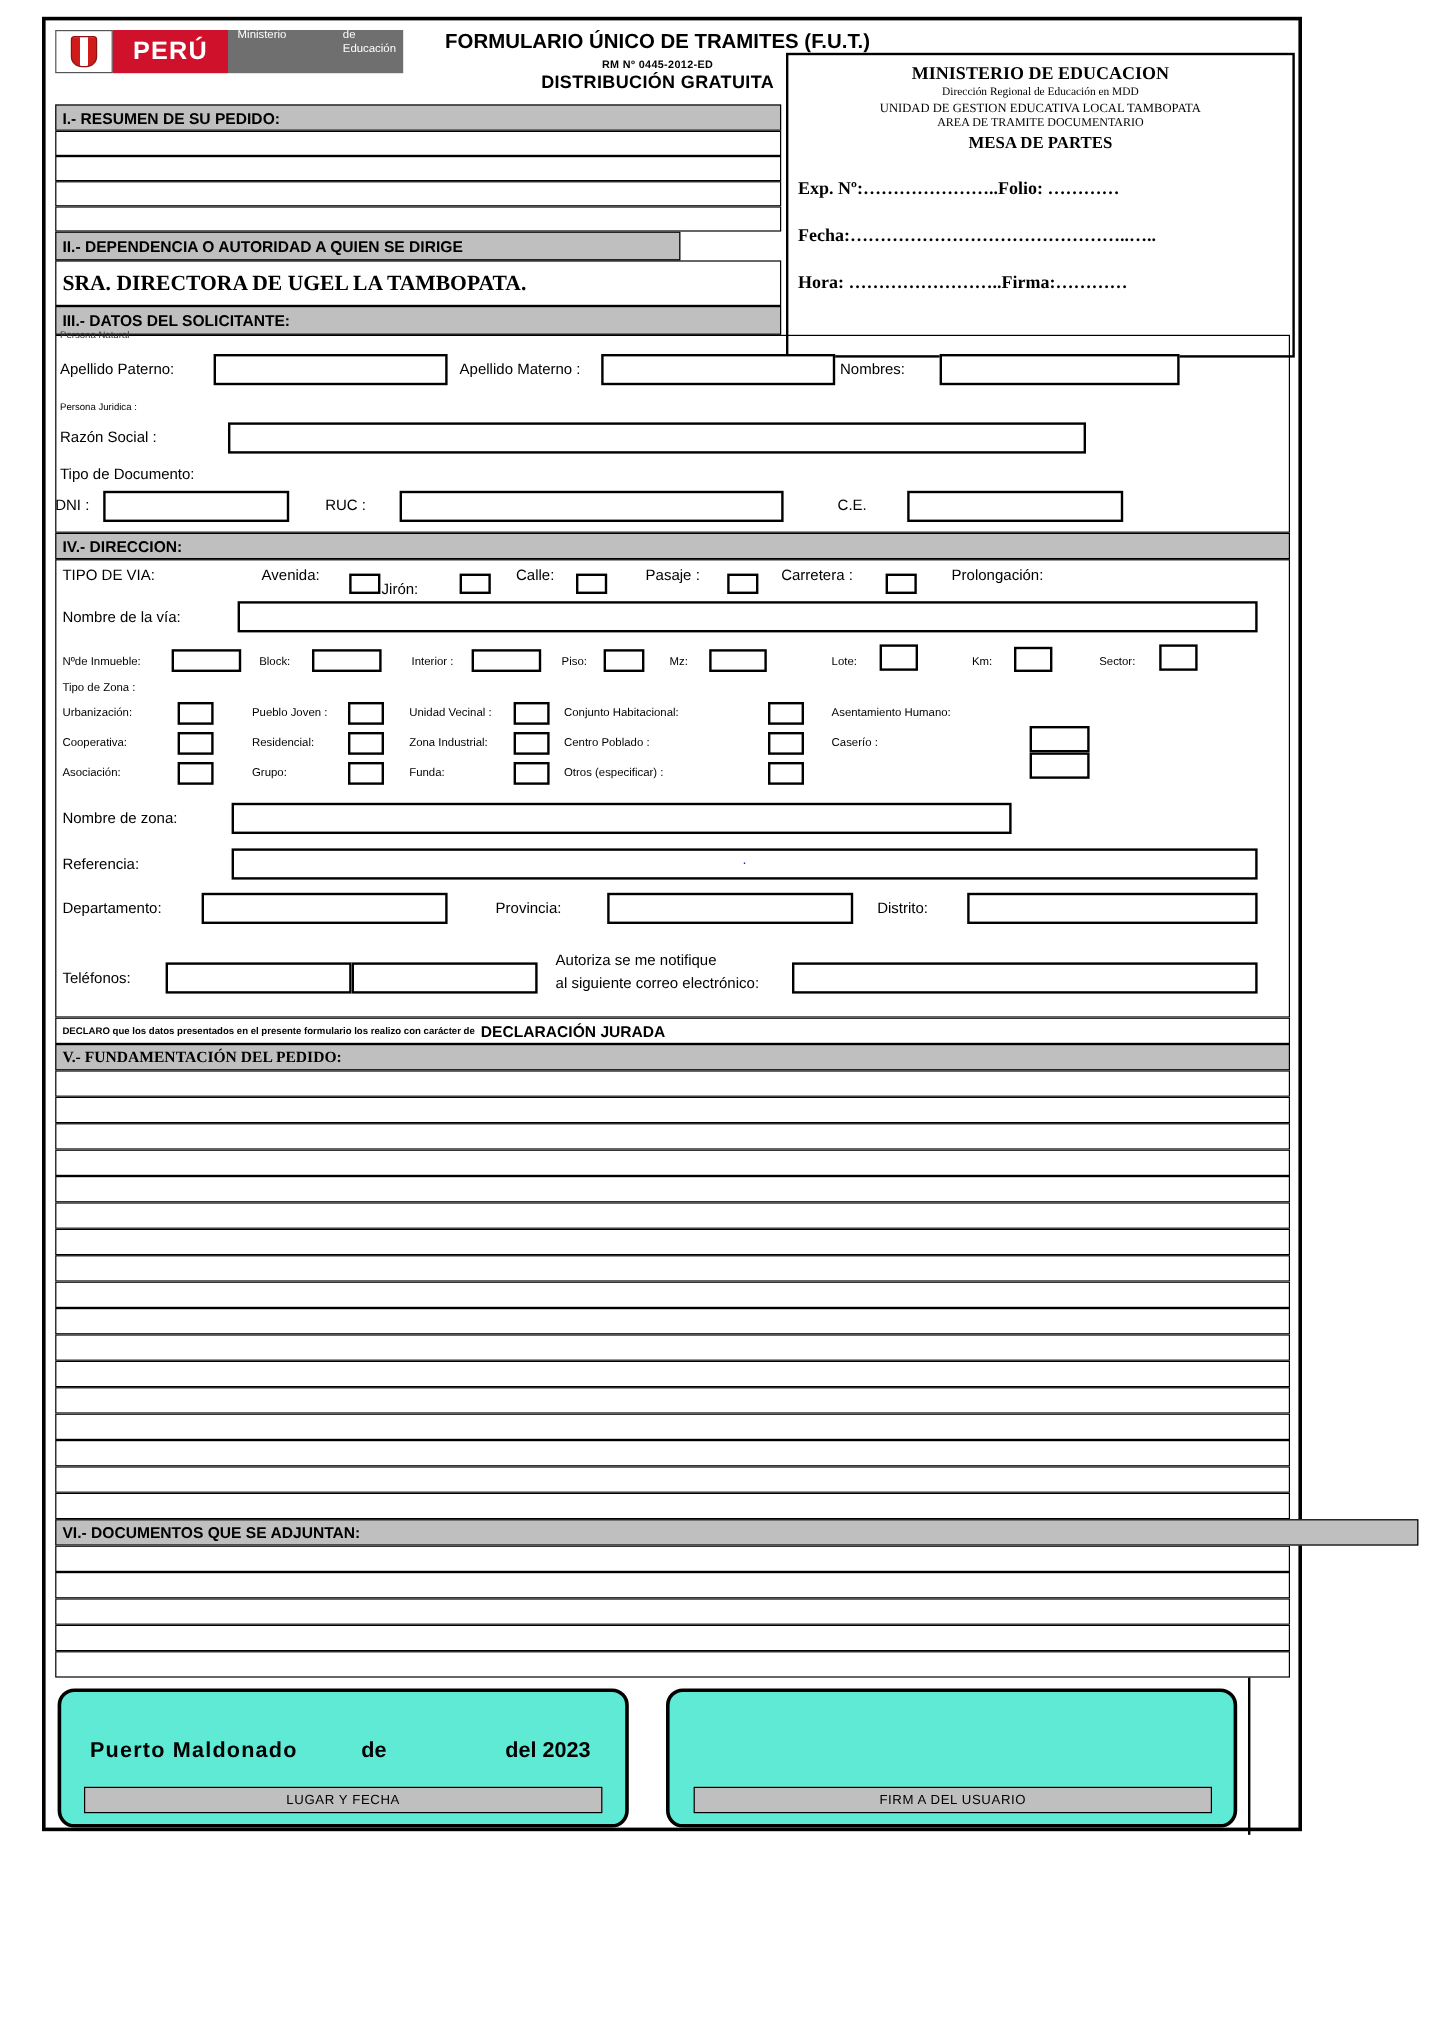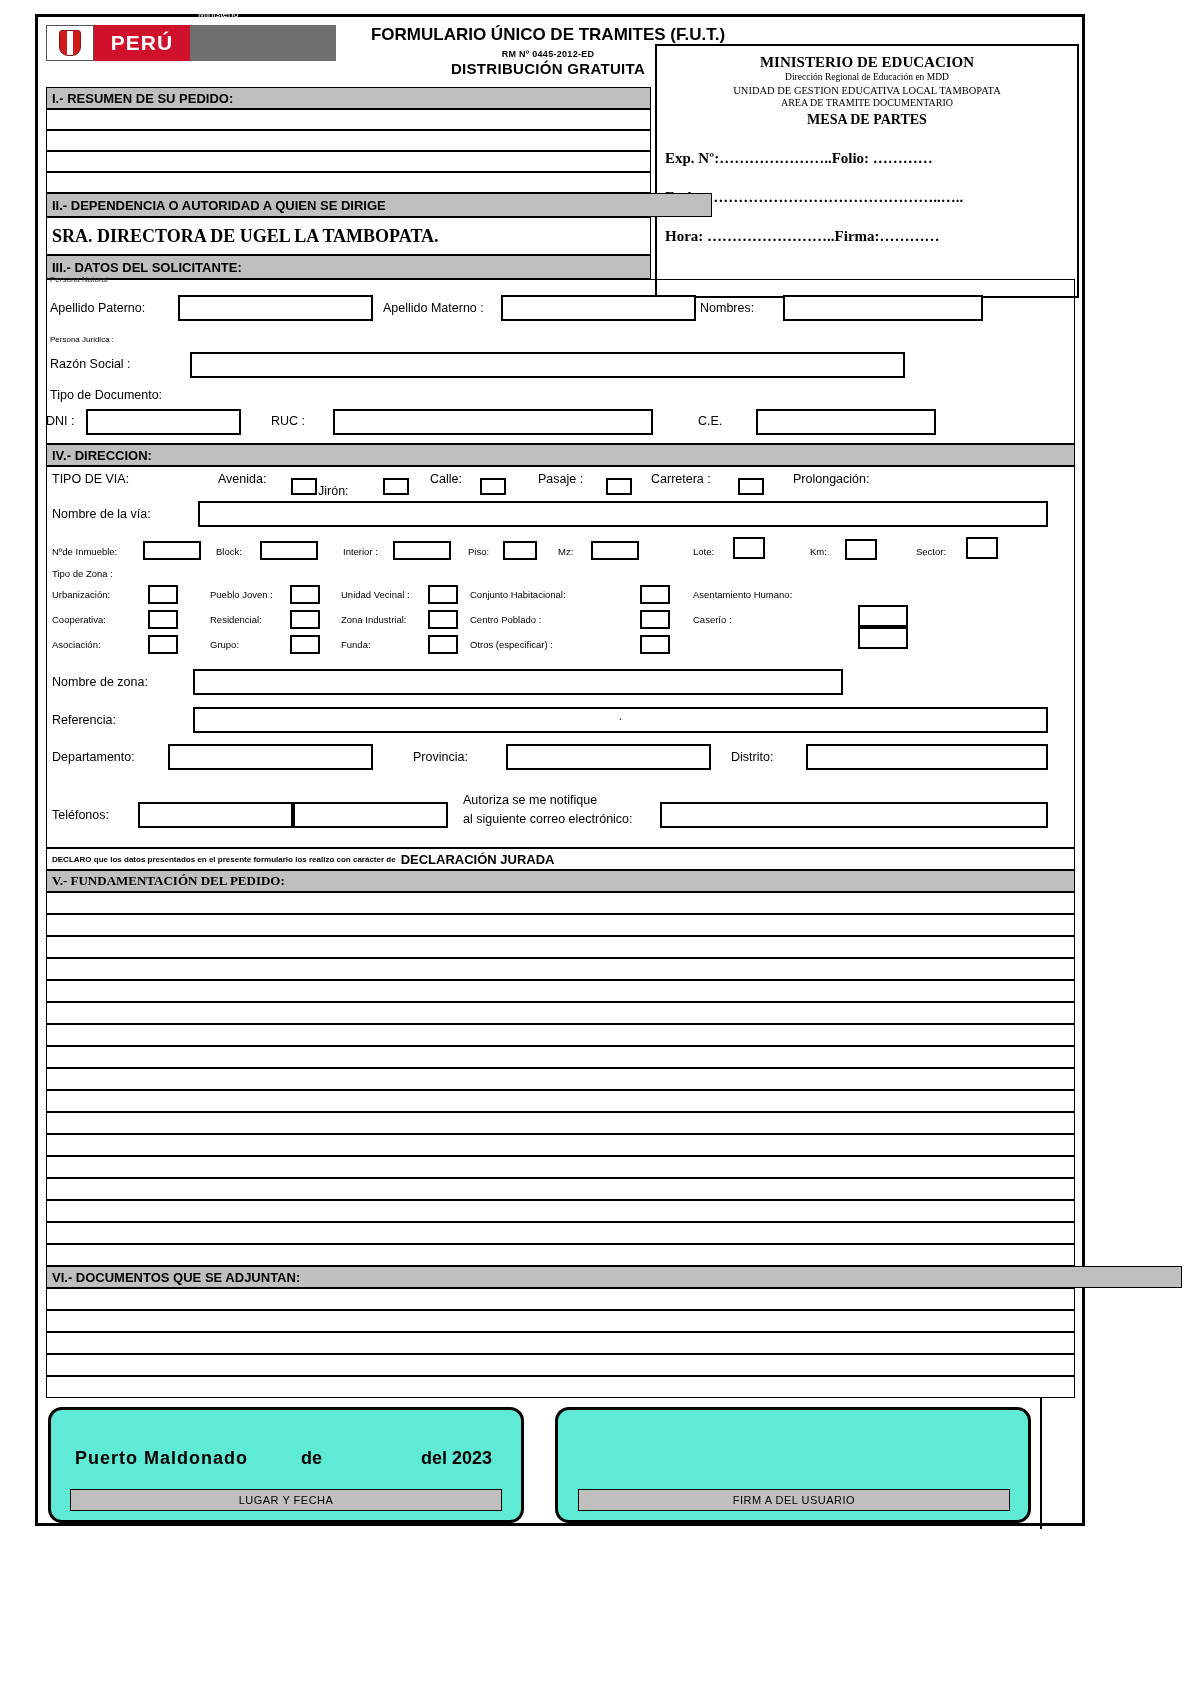--- a/index.html
+++ b/index.html
@@ -101,21 +101,21 @@
     font-weight: bold;
     font-size: 21px;
     display: flex; align-items: center; justify-content: center;
     letter-spacing: 1px;
   }
   .flag-gray {
     flex: 1;
     background: #6f6f6f;
     color: #fff;
     font-size: 9.5px;
-    display: flex; flex-direction: column; justify-content: center;
+    display: flex; flex-direction: row; justify-content: center;
     padding-left: 8px;
     line-height: 1.15;
     gap: 47px;
   }
   .title-main {
     position: absolute;
     left: 300px; top: 8px;
     width: 420px;
     text-align: center;
     font-size: 17px;
@@ -205,21 +205,21 @@
         <div class="fld" style="margin-top:22px;">Fecha:………………………………………..…..</div>
         <div class="fld" style="margin-top:22px;">Hora: ……………………..Firma:…………</div>
       </div>
 
       <div class="abs bandgray" style="left:8px; top:70px; width:605px; height:22px;">I.- RESUMEN DE SU PEDIDO:</div>
       <div class="abs rowline" style="left:8px; top:92px; width:605px; height:21px;"></div>
       <div class="abs rowline" style="left:8px; top:113px; width:605px; height:21px;"></div>
       <div class="abs rowline" style="left:8px; top:134px; width:605px; height:21px;"></div>
       <div class="abs rowline" style="left:8px; top:155px; width:605px; height:21px;"></div>
 
-      <div class="abs bandgray" style="left:8px; top:176px; width:666px; height:24px;">II.- DEPENDENCIA O AUTORIDAD A QUIEN SE DIRIGE</div>
+      <div class="abs bandgray" style="left:8px; top:176px; width:521px; height:24px;">II.- DEPENDENCIA O AUTORIDAD A QUIEN SE DIRIGE</div>
       <div class="abs bandgray" style="left:8px; top:238px; width:605px; height:24px;">III.- DATOS DEL SOLICITANTE:</div>
 
       <div class="abs" style="left:8px; top:200px; width:605px; height:38px; border:1px solid #000; display:flex; align-items:center; padding-left:5px; font-family:'Liberation Serif',serif; font-weight:bold; font-size:18px;">SRA. DIRECTORA DE UGEL LA TAMBOPATA.</div>
 
       <div class="abs" style="left:8px; top:262px; width:1029px; height:165px; border:1px solid #000;"></div>
 
       <div class="abs lbl-xs" style="left:12px; top:258px; color:#333;">Persona Natural</div>
 
       <div class="abs lbl" style="left:12px; top:284px;">Apellido Paterno:</div>
       <div class="abs box" style="left:140px; top:278px; width:195px; height:26px;"></div>

